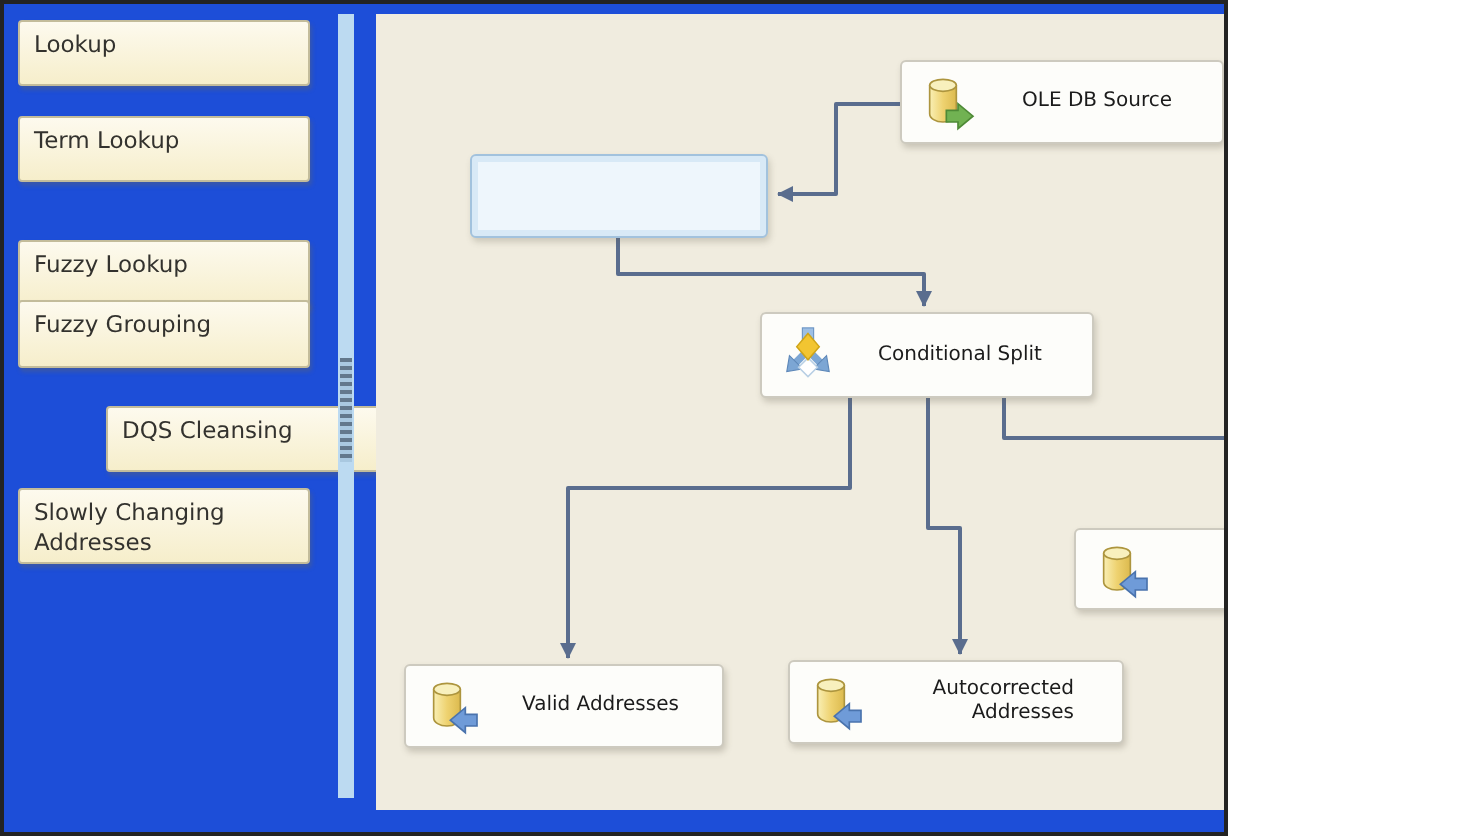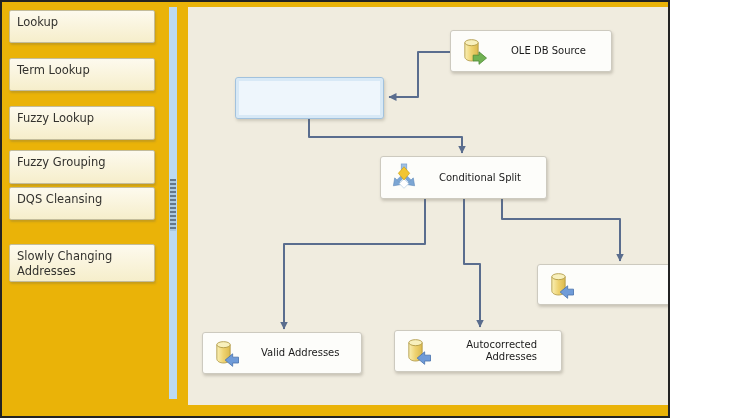--- a/index.html
+++ b/index.html
@@ -1,18 +1,18 @@
 <!DOCTYPE html>
 <html><head>
 <meta charset="utf-8">
 <style>
   html,body { margin:0; padding:0; background:#fff; }
   .frame {
-    position:relative; width:670px; height:418px; box-sizing:border-box;
-    border:2px solid #232323; background:#eab308; overflow:hidden;
+    position:relative; width:614px; height:418px; box-sizing:border-box;
+    border:2px solid #232323; background:#1d4ed8; overflow:hidden;
     font-family:"DejaVu Sans", sans-serif;
   }
   
   .tb-item {
     position:absolute; left:7px; width:146px; box-sizing:border-box;
     background:linear-gradient(#fdfaee,#f6eecb);
     border:1px solid #c3bc9b; border-radius:2px;
     box-shadow:1px 2px 2px rgba(120,110,70,.30);
     padding:4px 7px; font-size:11.5px; line-height:1.28; color:#33322e;
   }
@@ -50,23 +50,23 @@
       <stop offset="1" stop-color="#dcba4e"></stop>
     </linearGradient>
   </defs>
 </svg>
 
 <div class="frame">
 
   <div>
     <div class="tb-item" style="top:8px;   height:33px;">Lookup</div>
     <div class="tb-item" style="top:56px;  height:33px;">Term Lookup</div>
-    <div class="tb-item" style="top:104px; height:34px;">Fuzzy Lookup</div>
+    <div class="tb-item" style="top:118px; height:34px;">Fuzzy Lookup</div>
     <div class="tb-item" style="top:148px; height:34px;">Fuzzy Grouping</div>
-    <div class="tb-item" style="top:185px; height:33px;">DQS Cleansing</div>
+    <div class="tb-item" style="top:201px; height:33px;margin-left:44px;">DQS Cleansing</div>
     <div class="tb-item" style="top:242px; height:38px;">Slowly Changing Addresses</div>
   </div>
 
   <div class="splitter">
     <div class="grip"></div>
   </div>
 
   <div class="canvas">
 
     <svg class="wires" width="514" height="398">

